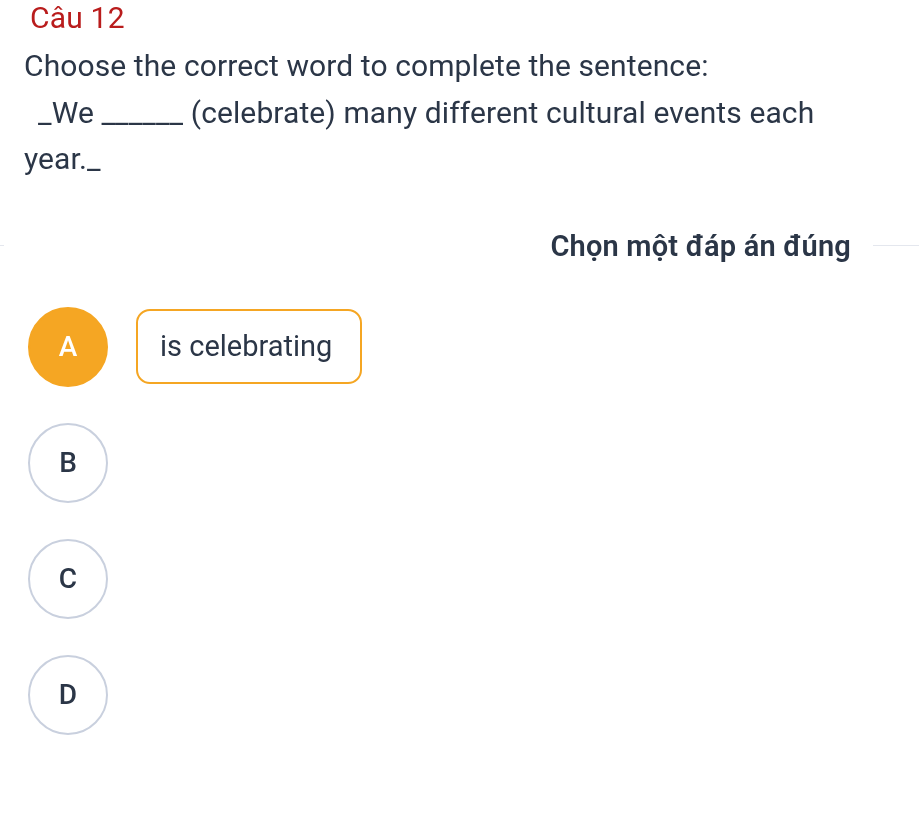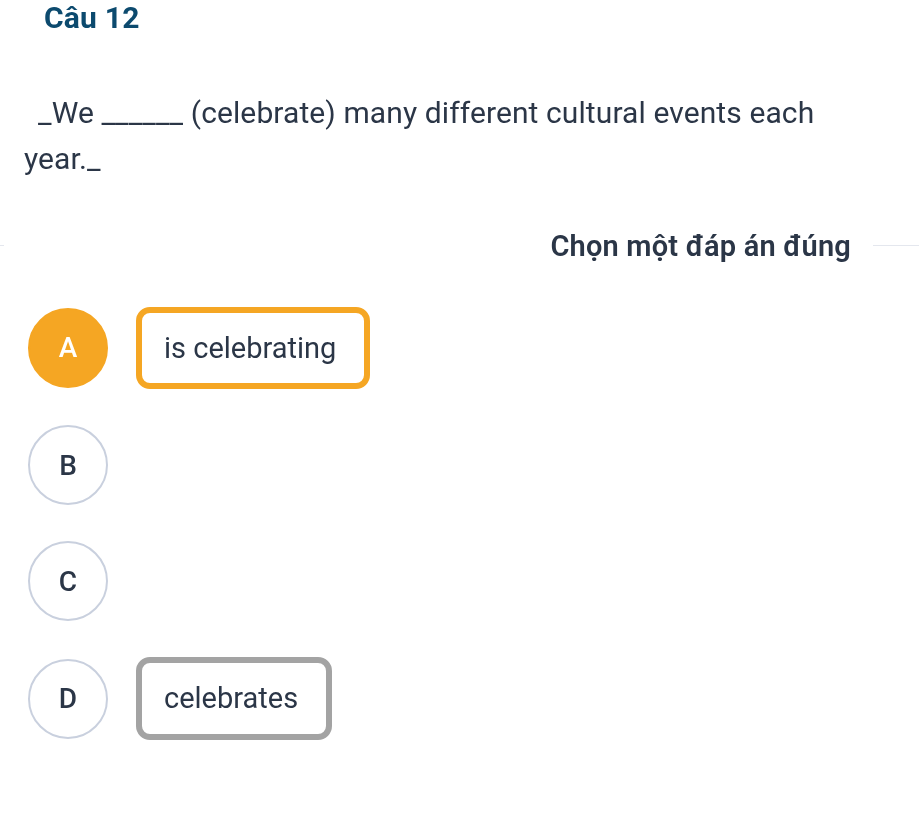--- a/index.html
+++ b/index.html
@@ -6,23 +6,23 @@
     body {
       font-family: -apple-system, BlinkMacSystemFont, "Segoe UI", Roboto, Helvetica, Arial, sans-serif;
       background: #ffffff;
       width: 919px;
       height: 819px;
       padding: 0;
       color: #2b3647;
     }
     .question-header {
       font-size: 30px;
-      font-weight: 700;
-      color: #0c4a6e;
-      padding: 0 36px 0 44px;
+      font-weight: 400;
+      color: #b91c1c;
+      padding: 0 36px 0 30px;
       letter-spacing: 0.2px;
     }
     .question-prompt {
       font-size: 30px;
       color: #2b3647;
       padding: 8px 36px 0 24px;
       line-height: 1.55;
       letter-spacing: 0.1px;
     }
     .sentence-line {
@@ -71,39 +71,39 @@
       border: 2px solid #c9d0de;
       background: #ffffff;
       color: #2b3647;
     }
     .option-row.selected .option-letter {
       background: #f5a623;
       border-color: #f5a623;
       color: #ffffff;
     }
     .option-text {
-      border: 6px solid #a3a3a3;
+      border: 2px solid #a3a3a3;
       border-radius: 14px;
       padding: 18px 28px 18px 22px;
       font-size: 29px;
       color: #2b3647;
       min-width: 150px;
       line-height: 1.2;
     }
     .option-row.selected .option-text {
       border-color: #f5a623;
     }
   </style>
 </head>
 <body>
 
 <div class="question-header">Câu 12</div>
 
 <div class="question-prompt">
-  <br>
+  <span>Choose the correct word to complete the sentence:</span><br>
   <span class="sentence-line">_We ______ (celebrate) many different cultural events each year._</span>
 </div>
 
 <div class="divider-row">
   <div class="divider divider-left" style="flex:0 0 4px;"></div>
   <div style="flex:1;"></div>
   <div class="divider-label">Chọn một đáp án đúng</div>
   <div class="divider" style="flex:0 0 46px;"></div>
 </div>
 
@@ -117,16 +117,15 @@
   <div class="option-row">
     <div class="option-letter">B</div>
   </div>
 
   <div class="option-row">
     <div class="option-letter">C</div>
   </div>
 
   <div class="option-row">
     <div class="option-letter">D</div>
-    <div class="option-text">celebrates</div>
   </div>
 
 </div>
 
 </body></html>

